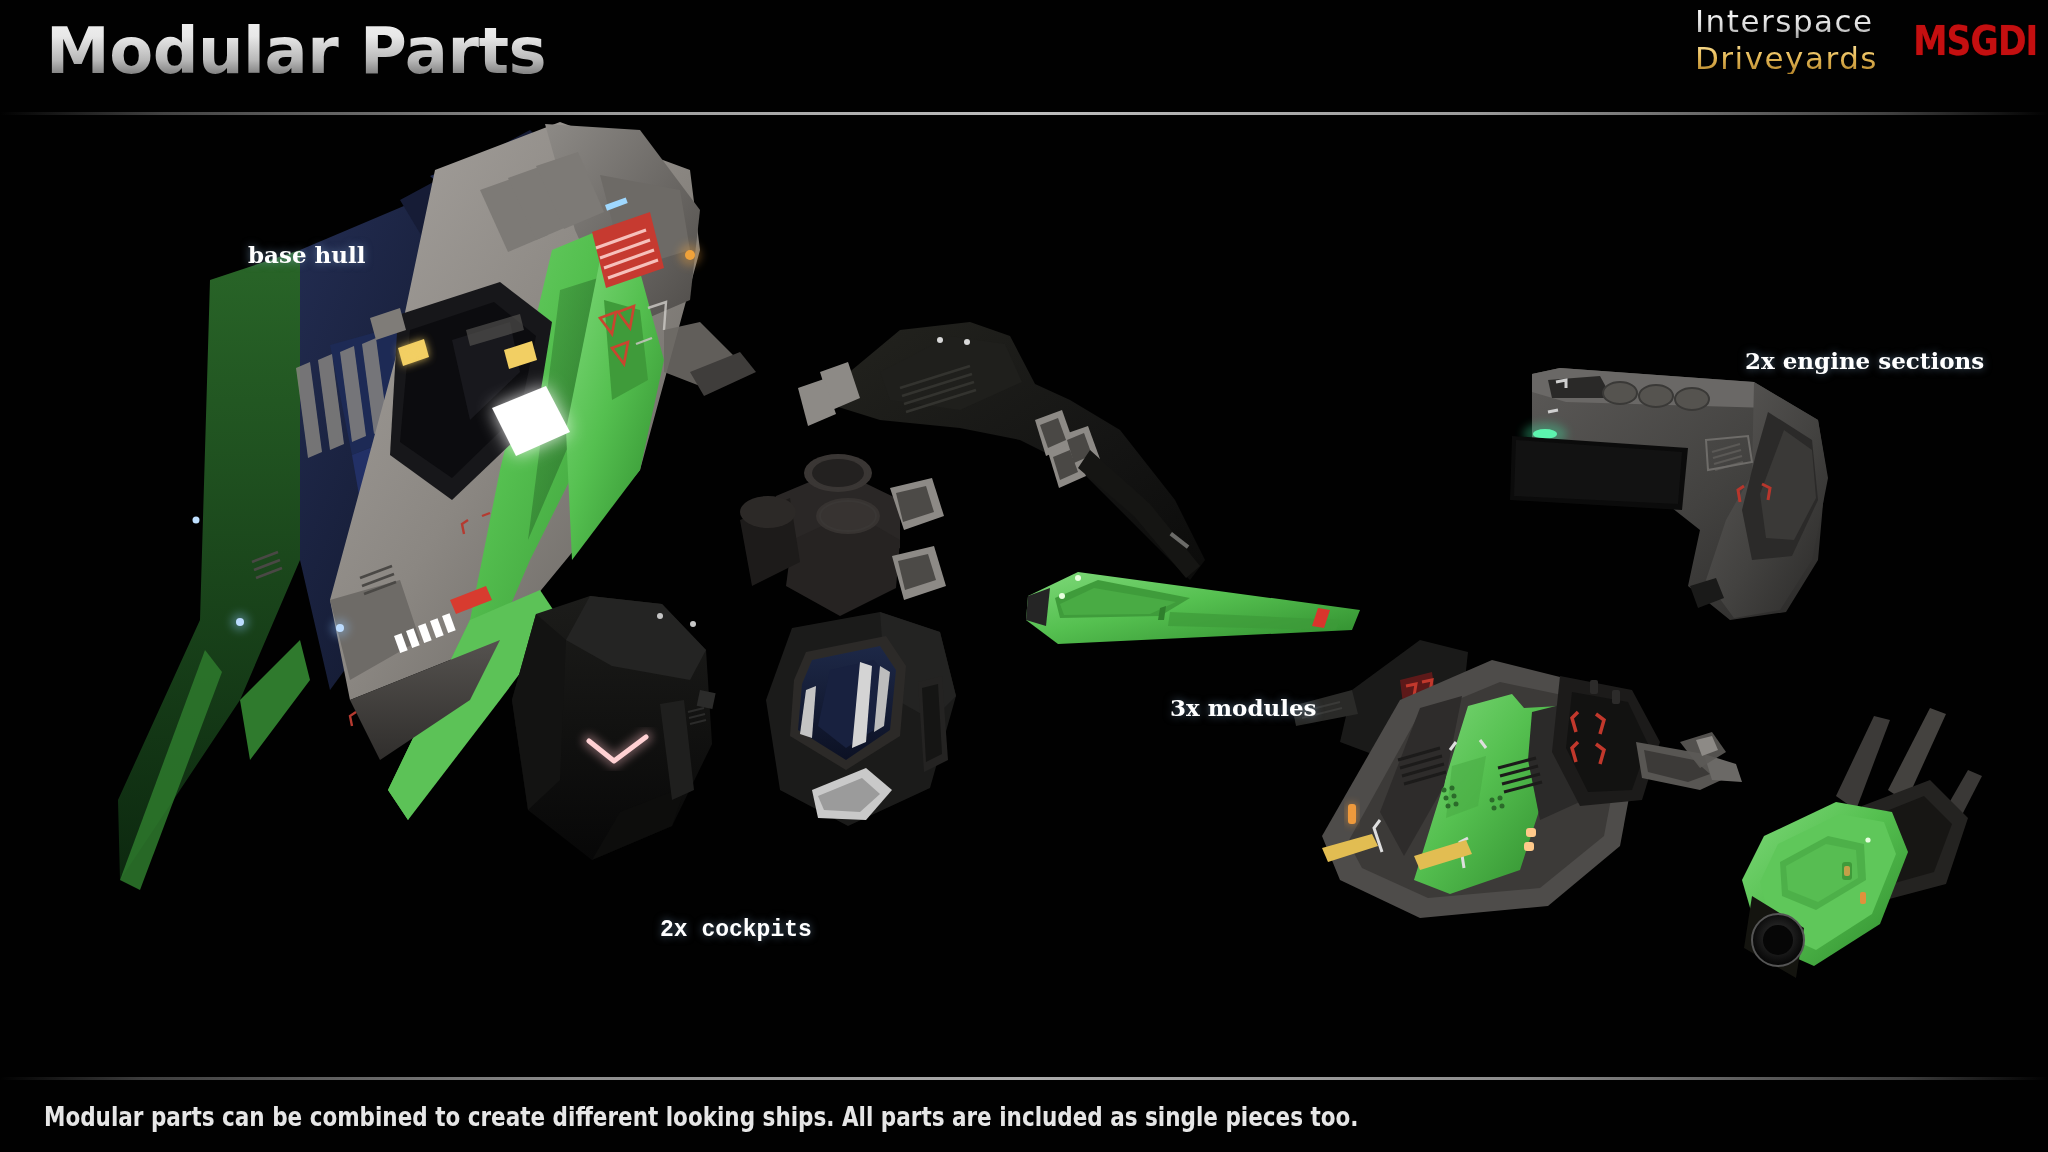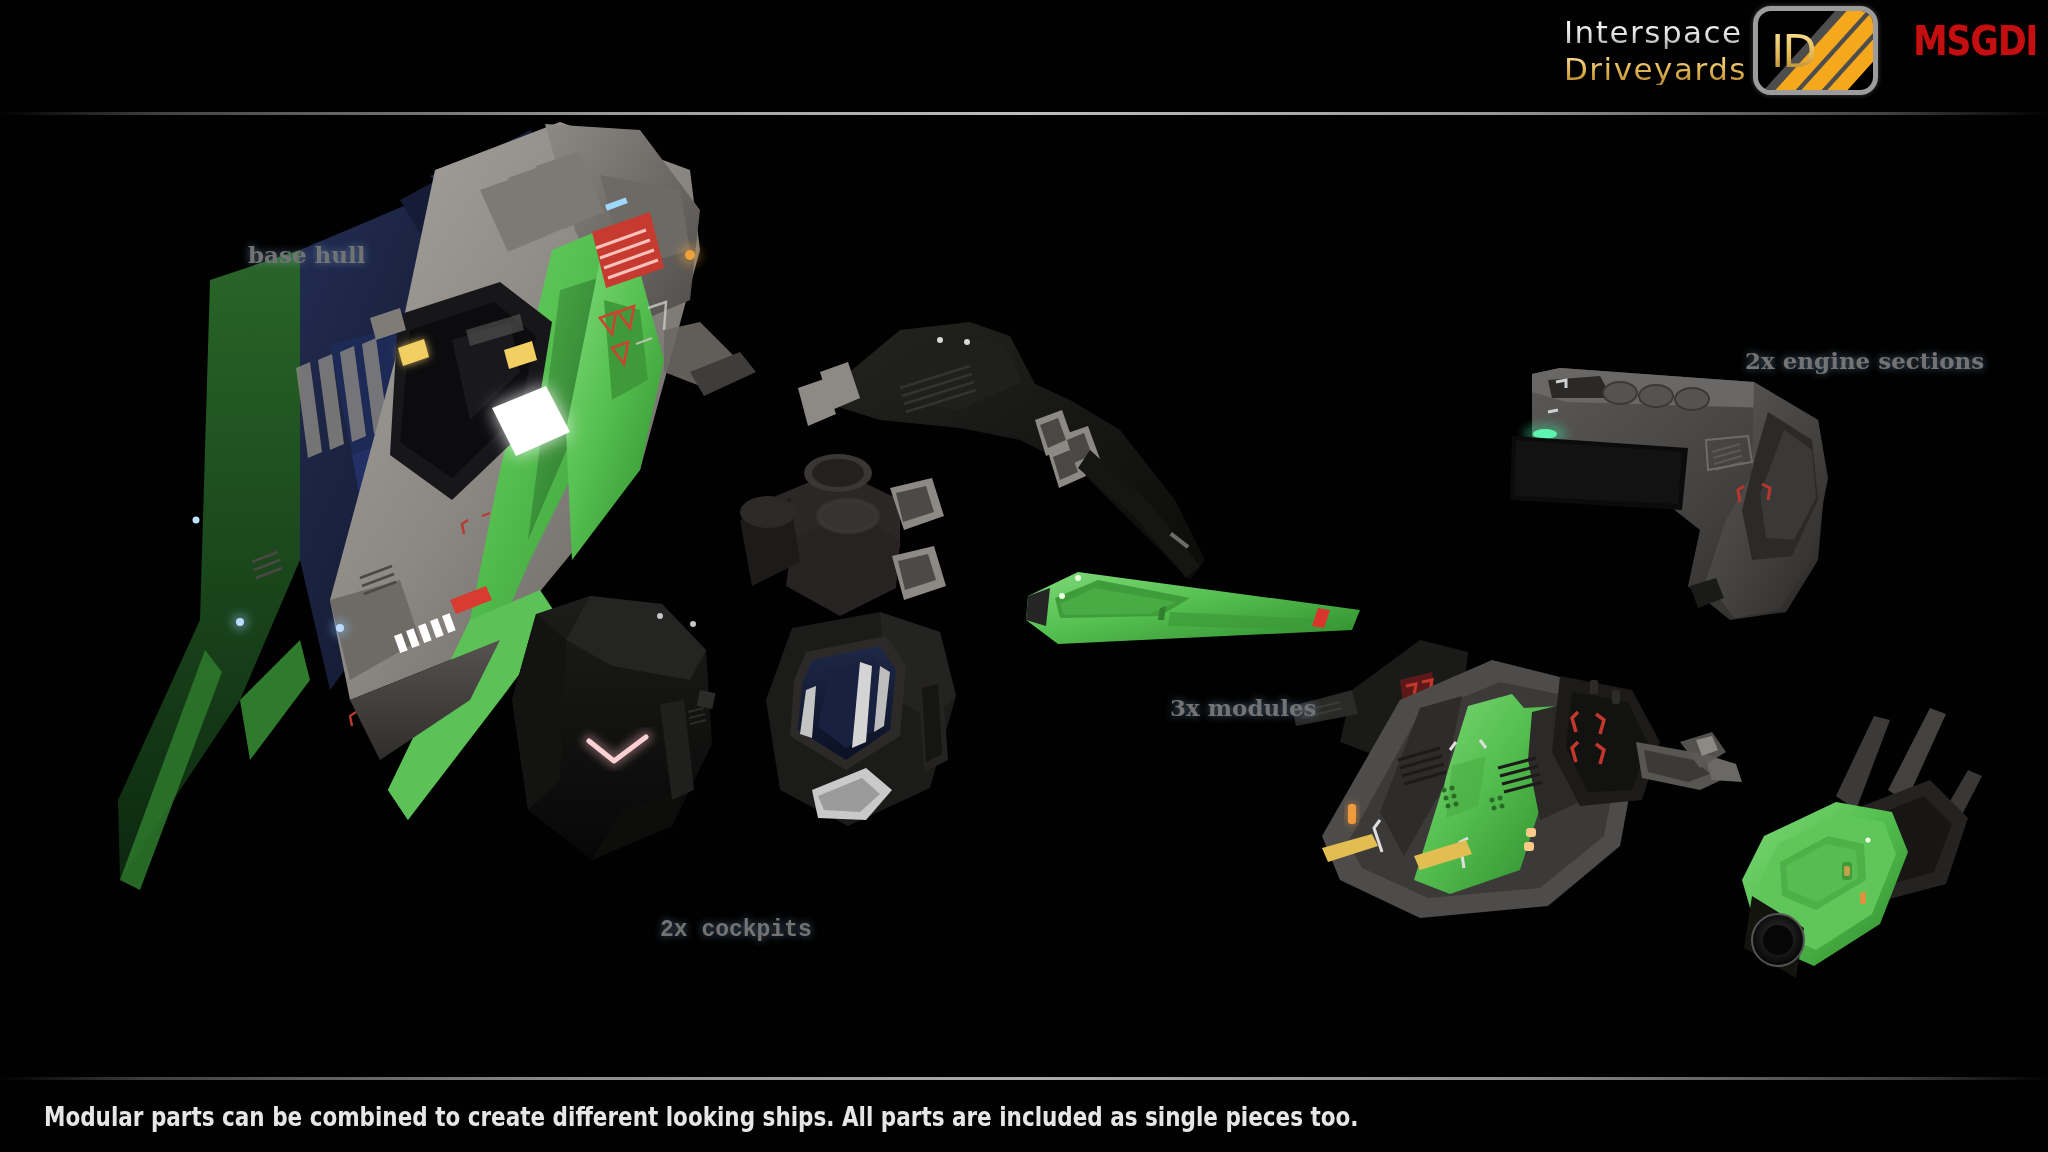--- a/index.html
+++ b/index.html
@@ -105,21 +105,21 @@
     transform-origin:right center;
     text-shadow:0 0 1px #8f0000;
   }
 
   
   .part-label {
     position:absolute;
     font-family:"DejaVu Serif", serif;
     font-weight:bold;
     font-size:23px;
-    color:#737373;
+    color:#ffffff;
     text-shadow:0 0 9px rgba(140,180,220,.55);
     white-space:nowrap;
     z-index:40;
   }
   #label-base-hull      { left:248px;  top:241px; }
   #label-cockpits       { left:660px;  top:917px;font-family:Liberation Mono, monospace; }
   #label-modules        { left:1170px; top:694px; }
   #label-engines        { left:1745px; top:347px; }
 
   
@@ -577,35 +577,27 @@
       <rect x="1842" y="862" width="10" height="18" rx="3" fill="#3f9b3a"></rect>
       <rect x="1844" y="866" width="6" height="10" rx="2" fill="#c3a048"></rect>
       <circle cx="1868" cy="840" r="2.6" fill="#e8ffe0"></circle>
 
       <path d="M1680 742 L1712 732 L1726 752 L1700 768 Z" fill="#5c5a57" opacity=".9"></path>
       <path d="M1696 740 L1712 736 L1718 750 L1702 756 Z" fill="#8d8a86"></path>
     </g>
   </svg>
 
   <div id="header">
+    <div id="page-title">Modular Parts</div>
 
     <div id="brand-logo">
       <div class="brand-words">
         <span id="brand-interspace">Interspace</span>
         <span id="brand-driveyards">Driveyards</span>
       </div>
-      <div id="id-badge">
-        <span class="badge-stripe-dark bsd1"></span>
-        <span class="badge-stripe-dark bsd2"></span>
-        <span class="badge-stripe-dark bsd3"></span>
-        <span class="badge-stripe bs1"></span>
-        <span class="badge-stripe bs2"></span>
-        <span class="badge-stripe bs3"></span>
-        <span id="id-badge-text">ID</span>
-      </div>
     </div>
 
     <div id="msgdi-logo">MSGDI</div>
     <div id="header-divider"></div>
   </div>
 
   <div class="part-label" id="label-base-hull">base hull</div>
   <div class="part-label" id="label-cockpits">2x cockpits</div>
   <div class="part-label" id="label-modules">3x modules</div>
   <div class="part-label" id="label-engines">2x engine sections</div>

